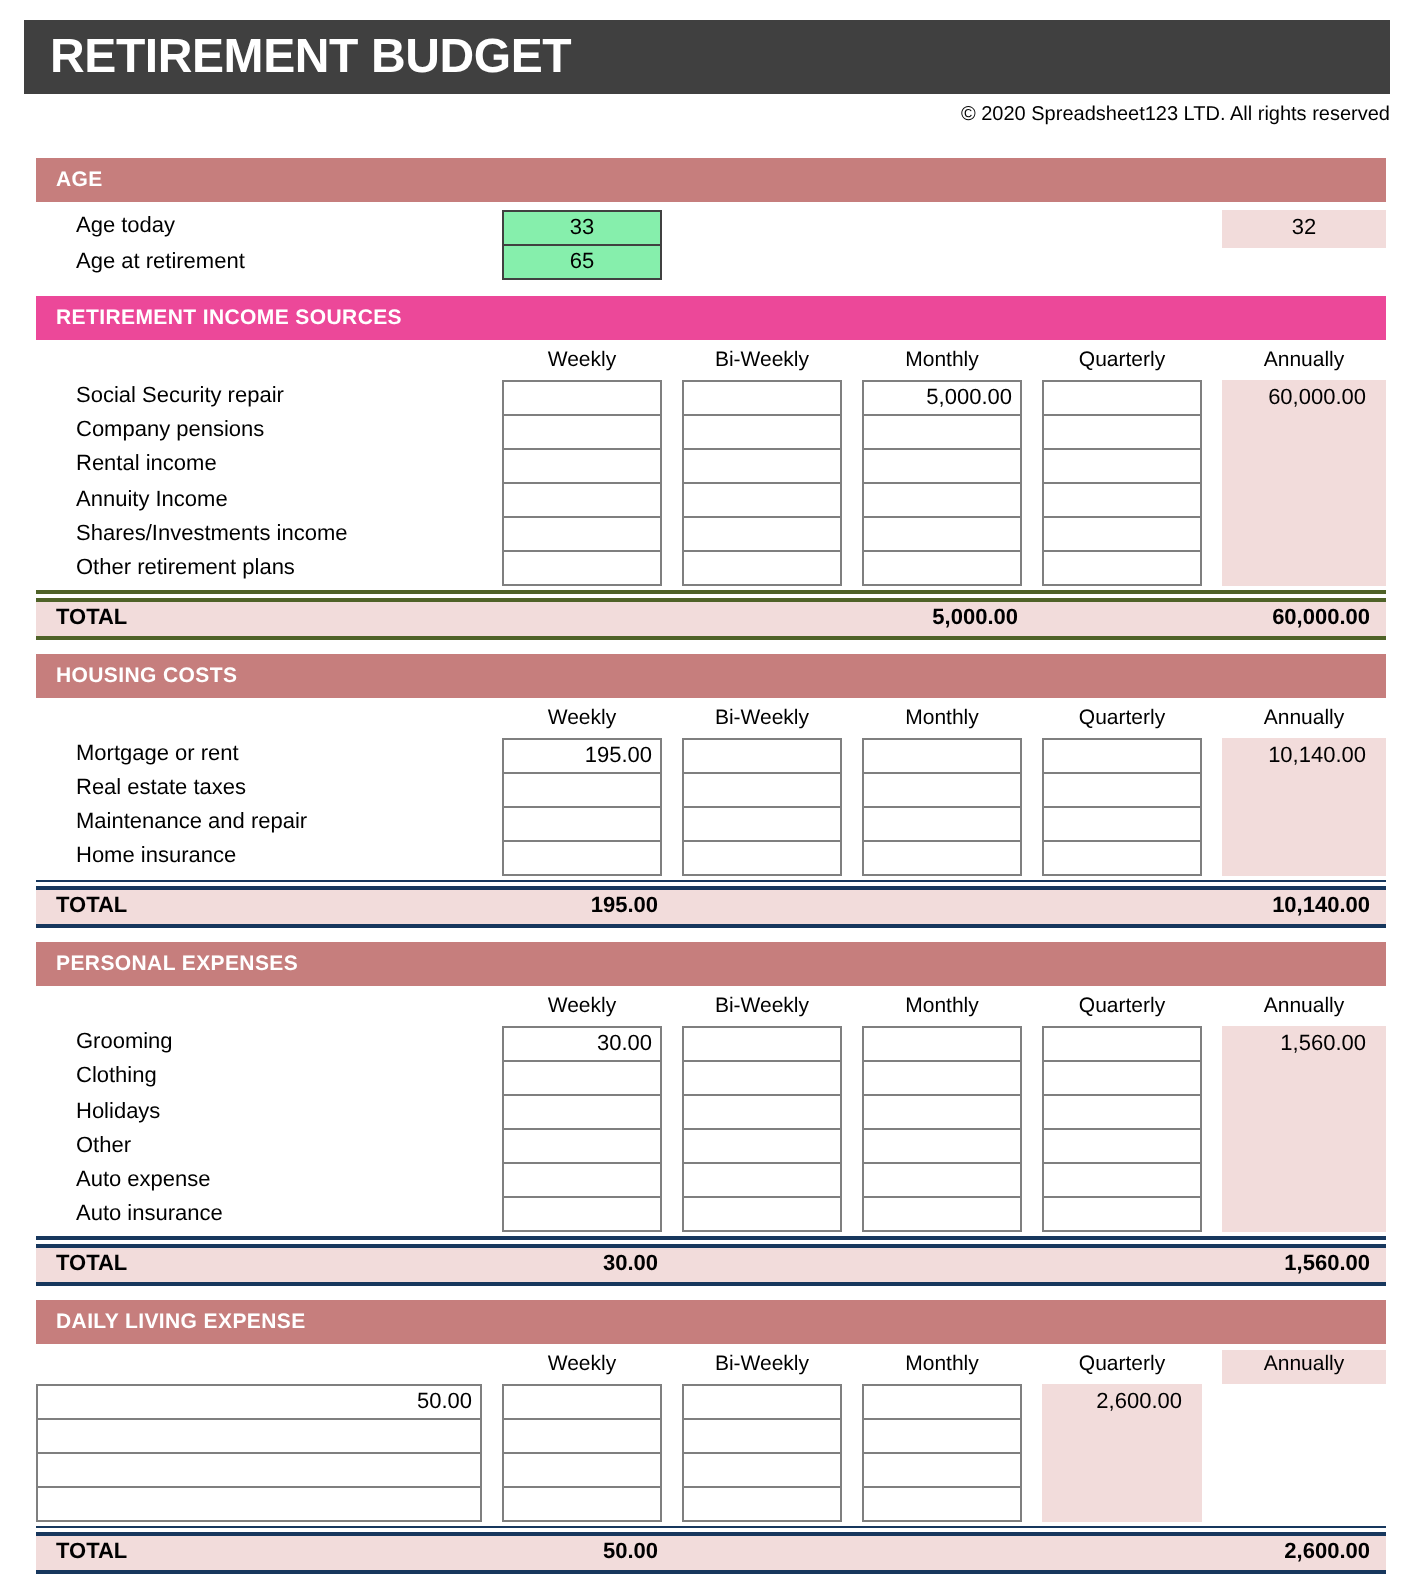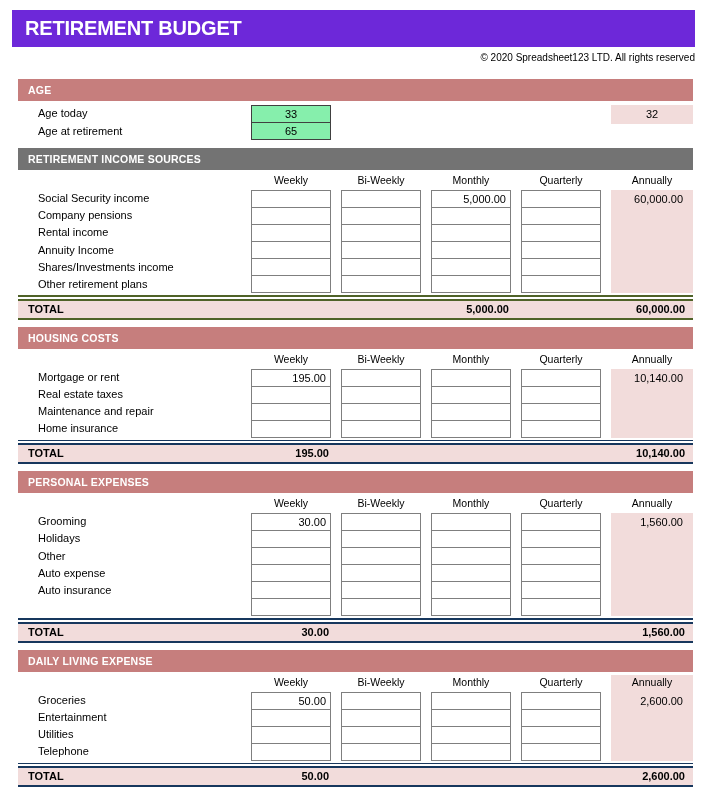--- a/index.html
+++ b/index.html
@@ -1,32 +1,32 @@
 <!DOCTYPE html>
 <html><head>
 <meta charset="utf-8">
 <style>
   html,body { margin:0; padding:0; }
   body {
     width:710px; height:789px; overflow:hidden; background:#ffffff;
     font-family:"Liberation Sans", sans-serif; color:#000;
   }
   .title-bar {
-    margin:10px 15px 0 12px; height:37px; background:#6d28d9; color:#fff;
-    font-weight:bold; font-size:20px; line-height:37px; padding-left:13px;
+    margin:10px 15px 0 12px; height:37px; background:#404040; color:#fff;
+    font-weight:bold; font-size:24px; line-height:37px; padding-left:13px;
     letter-spacing:-0.2px; box-sizing:border-box;
   }
   .copyright { text-align:right; margin:5px 15px 0 0; font-size:10px; font-weight:normal; }
   .content { margin-left:18px; width:675px; }
   .section-bar {
     height:22px; line-height:22px; color:#fff; font-weight:bold; font-size:10.5px;
     padding-left:10px; box-sizing:border-box; letter-spacing:0.2px;
   }
   .bar-rose { background:#C67E7D; }
-  .bar-dark { background:#737373; }
+  .bar-dark { background:#ec4899; }
   .grid { display:grid; grid-template-columns:223px 80px 80px 80px 80px 82px; column-gap:10px; }
   .age-area { margin-top:16px; }
   .age-rows { margin-top:4px; grid-template-rows:18px 18px; }
   .age-label { line-height:18px; height:18px; }
   .row-label { font-size:11px; line-height:17.2px; height:17.2px; padding-left:20px; white-space:nowrap; overflow:hidden; }
   .age-box {
     height:18px; box-sizing:border-box; border:1px solid #404040; background:#86efac;
     text-align:center; font-size:11px; line-height:16px;
   }
   .age-box.r2 { margin-top:-1px; }
@@ -83,21 +83,21 @@
         <div class="grid col-headers">
           <div></div>
           <div class="h h-weekly">Weekly</div>
           <div class="h h-biweekly">Bi-Weekly</div>
           <div class="h h-monthly">Monthly</div>
           <div class="h h-quarterly">Quarterly</div>
           <div class="h h-annually">Annually</div>
         </div>
         <div class="grid section-body">
           <div>
-            <div class="row-label">Social Security income</div>
+            <div class="row-label">Social Security repair</div>
             <div class="row-label">Company pensions</div>
             <div class="row-label">Rental income</div>
             <div class="row-label">Annuity Income</div>
             <div class="row-label">Shares/Investments income</div>
             <div class="row-label">Other retirement plans</div>
           </div>
           <div class="cellcol">
             <div class="cell"></div>
             <div class="cell"></div>
             <div class="cell"></div>
@@ -200,20 +200,21 @@
           <div></div>
           <div class="h h-weekly">Weekly</div>
           <div class="h h-biweekly">Bi-Weekly</div>
           <div class="h h-monthly">Monthly</div>
           <div class="h h-quarterly">Quarterly</div>
           <div class="h h-annually">Annually</div>
         </div>
         <div class="grid section-body">
           <div>
             <div class="row-label">Grooming</div>
+            <div class="row-label">Clothing</div>
             <div class="row-label">Holidays</div>
             <div class="row-label">Other</div>
             <div class="row-label">Auto expense</div>
             <div class="row-label">Auto insurance</div>
           </div>
           <div class="cellcol">
             <div class="cell">30.00</div>
             <div class="cell"></div>
             <div class="cell"></div>
             <div class="cell"></div>
@@ -260,26 +261,20 @@
         <div class="section-bar bar-rose">DAILY LIVING EXPENSE</div>
         <div class="grid col-headers">
           <div></div>
           <div class="h h-weekly">Weekly</div>
           <div class="h h-biweekly">Bi-Weekly</div>
           <div class="h h-monthly">Monthly</div>
           <div class="h h-quarterly">Quarterly</div>
           <div class="h h-annually">Annually</div>
         </div>
         <div class="grid section-body">
-          <div>
-            <div class="row-label">Groceries</div>
-            <div class="row-label">Entertainment</div>
-            <div class="row-label">Utilities</div>
-            <div class="row-label">Telephone</div>
-          </div>
           <div class="cellcol">
             <div class="cell">50.00</div>
             <div class="cell"></div>
             <div class="cell"></div>
             <div class="cell"></div>
           </div>
           <div class="cellcol">
             <div class="cell"></div>
             <div class="cell"></div>
             <div class="cell"></div>

